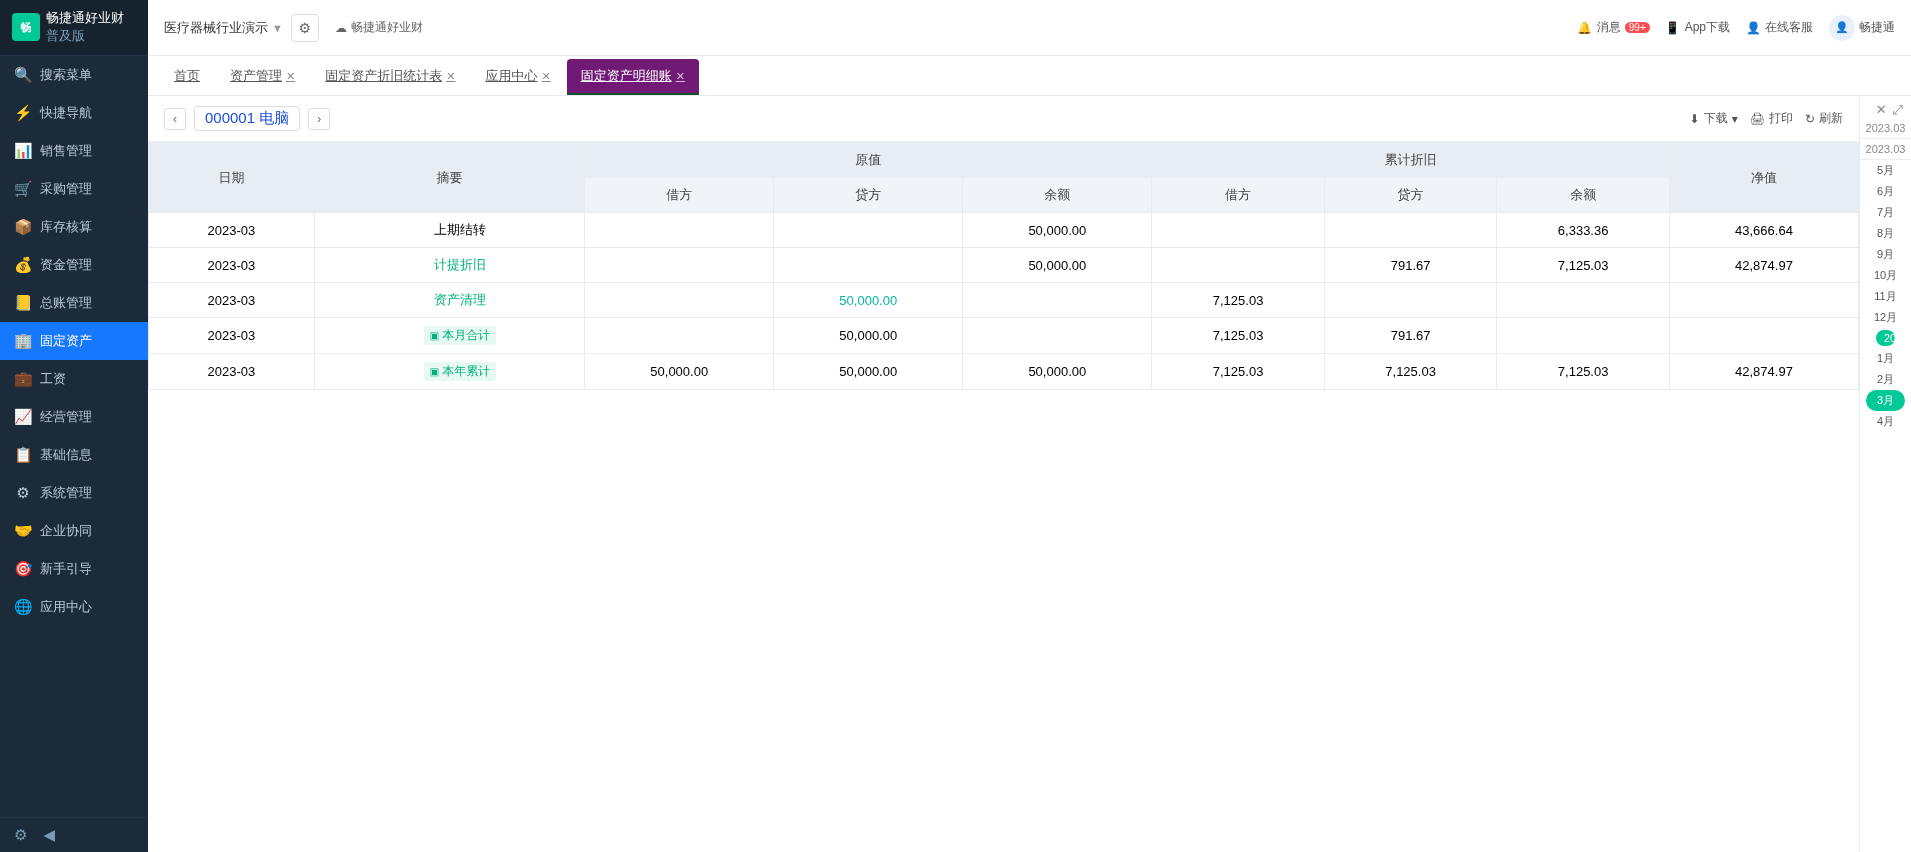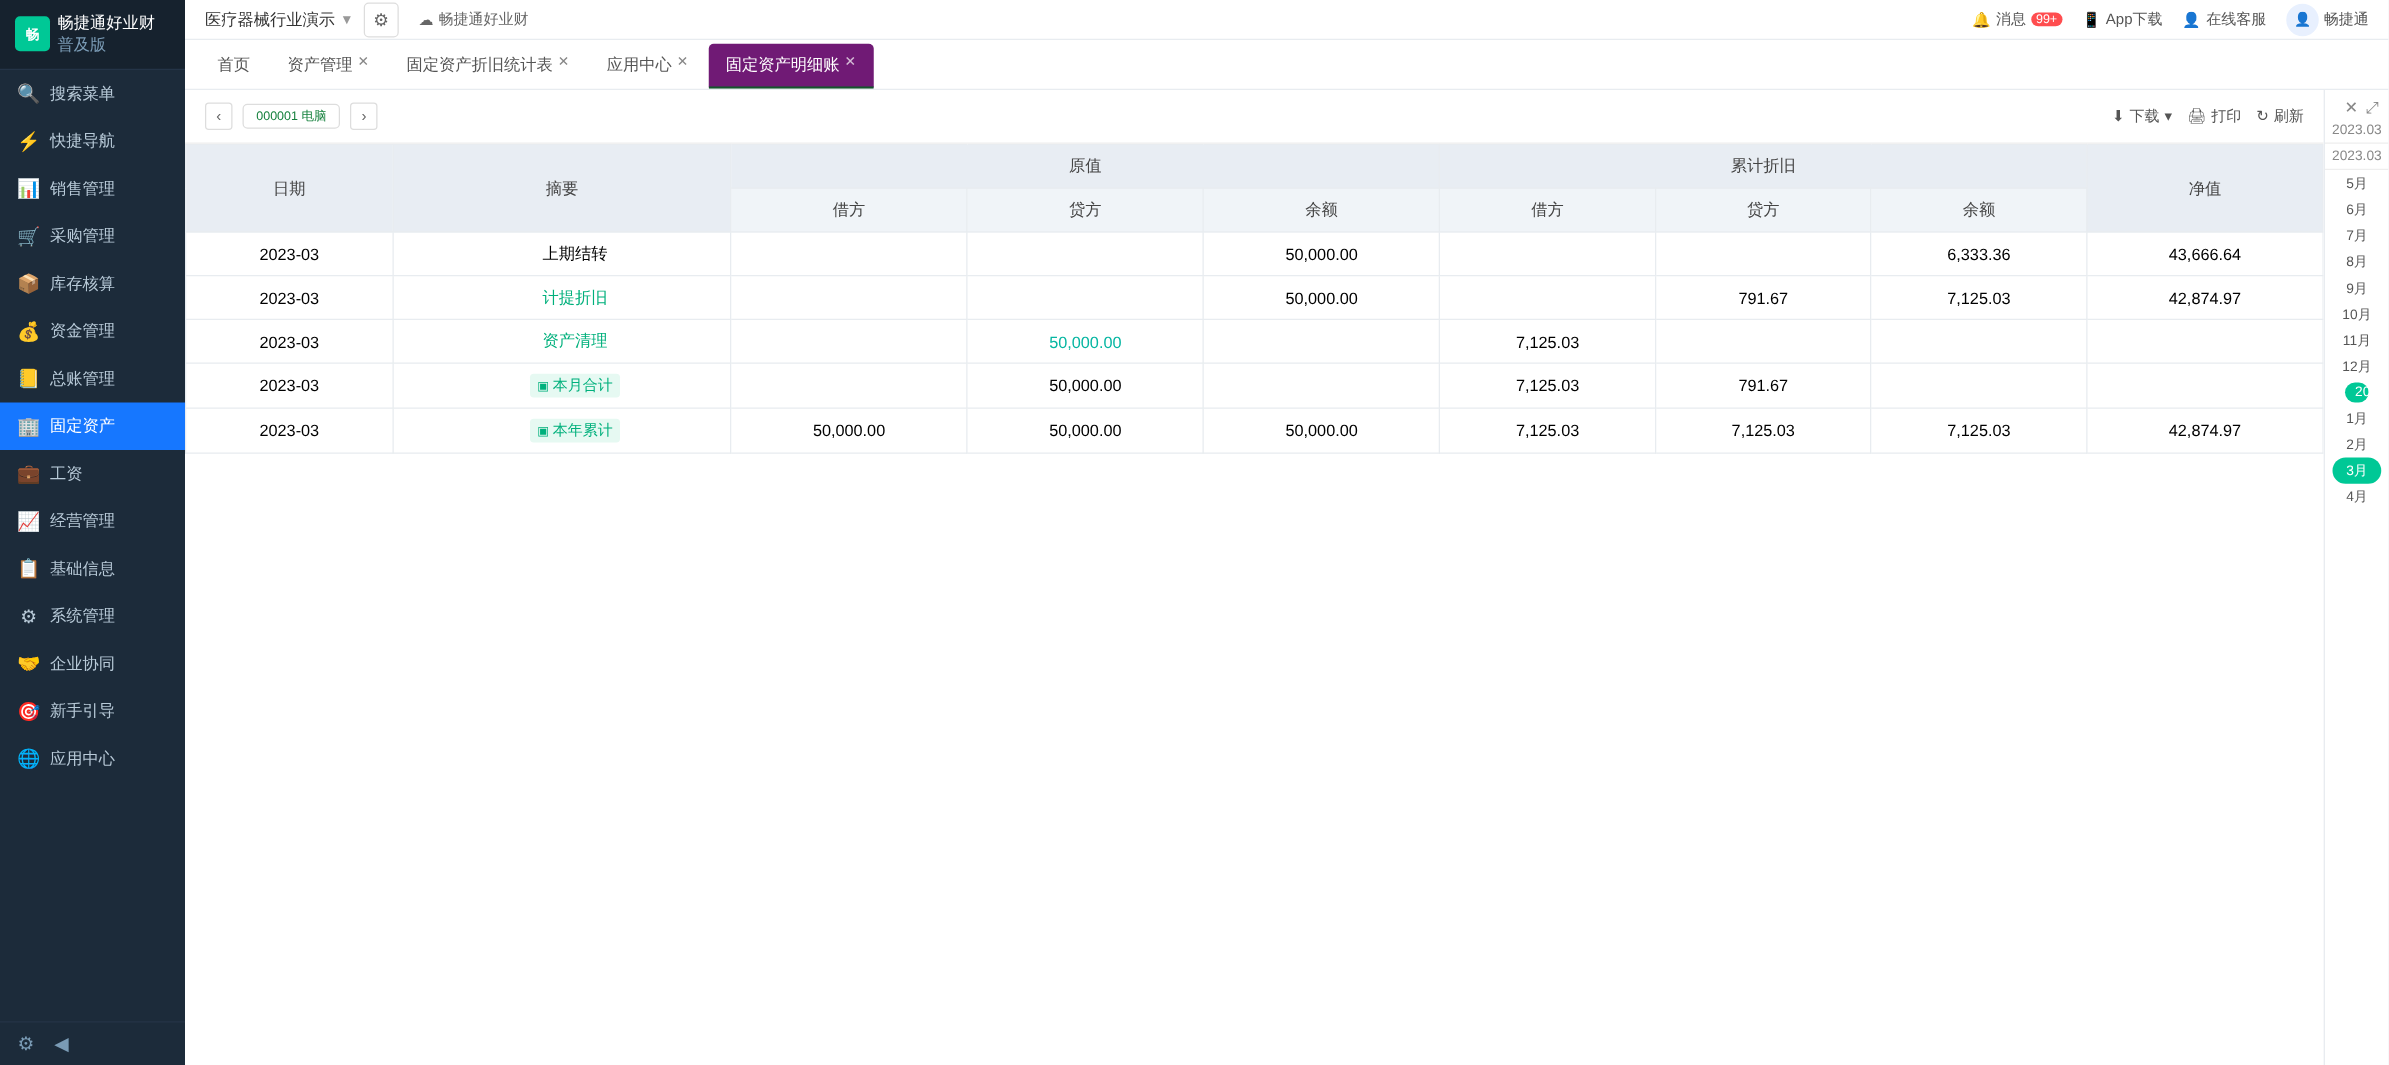--- a/index.html
+++ b/index.html
@@ -55,21 +55,21 @@
     
     .main {
       flex: 1;
       display: flex;
       flex-direction: column;
       overflow: hidden;
     }
 
     
     .topbar {
-      height: 32px;
+      height: 56px;
       background: #fff;
       border-bottom: 1px solid #e8ecf0;
       display: flex; align-items: center;
       padding: 0 16px;
       gap: 8px;
     }
     .topbar-company {
       display: flex; align-items: center; gap: 4px;
       font-size: 13px; color: #333;
       cursor: pointer;
@@ -116,21 +116,21 @@
       display: flex; align-items: flex-end;
       padding: 0 12px;
       gap: 2px;
     }
     .tab {
       padding: 8px 14px;
       font-size: 13px;
       color: #555;
       cursor: pointer;
       border-bottom: 2px solid transparent;
-      display: flex; gap: 4px;
+      display: flex; align-items: center; gap: 4px; text-decoration: underline;
     }
     .tab.active {
       background: #701a75;
       color: #fff;
       border-radius: 4px 4px 0 0;
       border-bottom: 2px solid #14532d;
     }
     .tab-close { font-size: 11px; opacity: 0.7; }
 
     
@@ -159,21 +159,21 @@
     .asset-nav-btn {
       width: 22px; height: 22px;
       border: 1px solid #ddd; border-radius: 3px;
       display: flex; align-items: center; justify-content: center;
       cursor: pointer; color: #666; font-size: 12px;
     }
     .asset-nav-tag {
       border: 1px solid #ddd;
       border-radius: 4px;
       padding: 2px 10px;
-      font-size: 10px; color: #15803d;
+      font-size: 15px; color: #1d4ed8;
       background: #fff;
     }
     .asset-nav-right {
       margin-left: auto;
       display: flex; align-items: center; gap: 12px;
     }
     .asset-nav-action {
       display: flex; align-items: center; gap: 4px;
       font-size: 12px; color: #555; cursor: pointer;
     }

